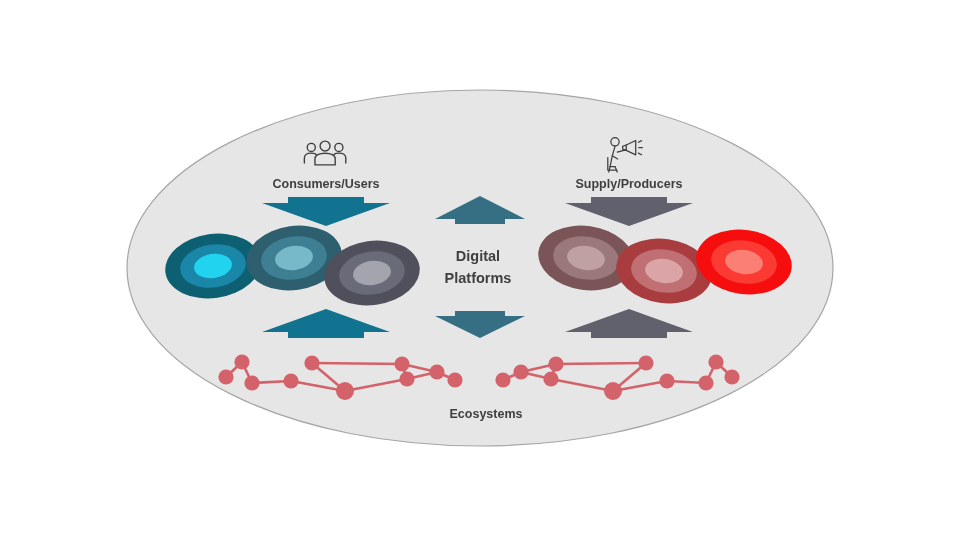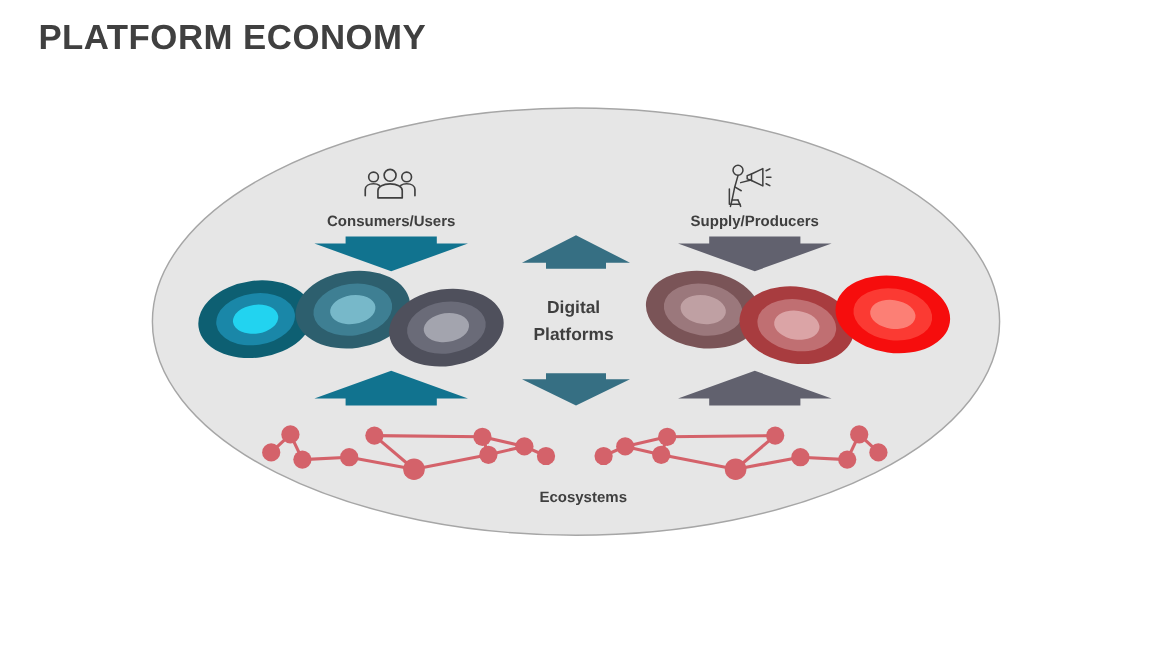--- a/index.html
+++ b/index.html
@@ -50,21 +50,20 @@
   }
   .lbl-node { font-size: 12.5px; }
   .lbl-center { font-size: 14.5px; }
   .lbl-eco { font-size: 12.5px; }
 </style>
 </head>
 <body>
 
 <div id="slide">
 
-  <div id="page-title">PLATFORM ECONOMY</div>
 
   <svg id="diagram-svg" viewBox="0 0 960 540" xmlns="http://www.w3.org/2000/svg">
 
     <defs>
       
     </defs>
 
     <ellipse cx="480" cy="268" rx="353" ry="178" fill="#e6e6e6" stroke="#a6a6a6" stroke-width="1.2"></ellipse>
 
     <g transform="translate(303,141) scale(0.92)" fill="none" stroke="#3f3f3f" stroke-width="1.5" stroke-linecap="round" stroke-linejoin="round">

